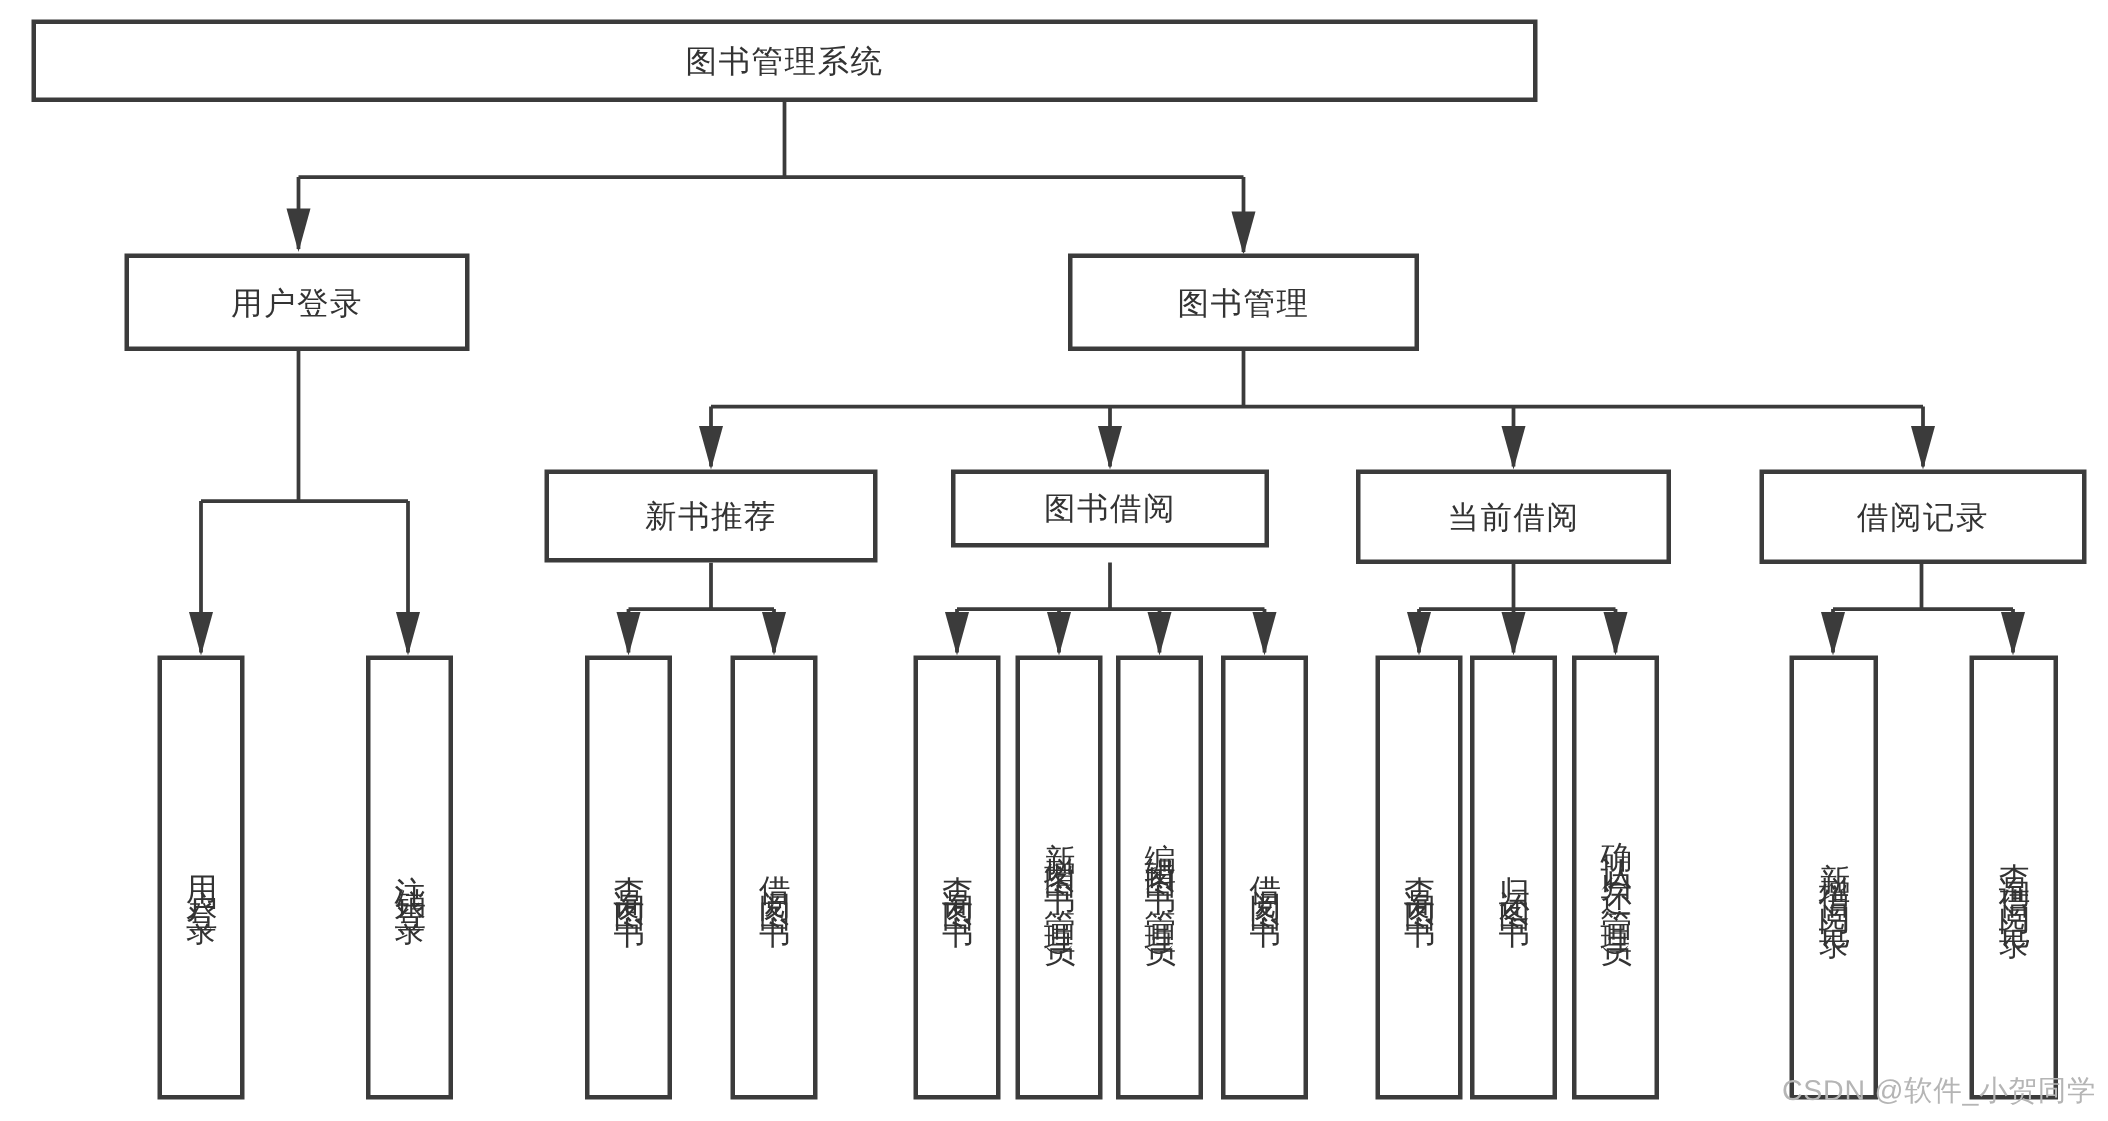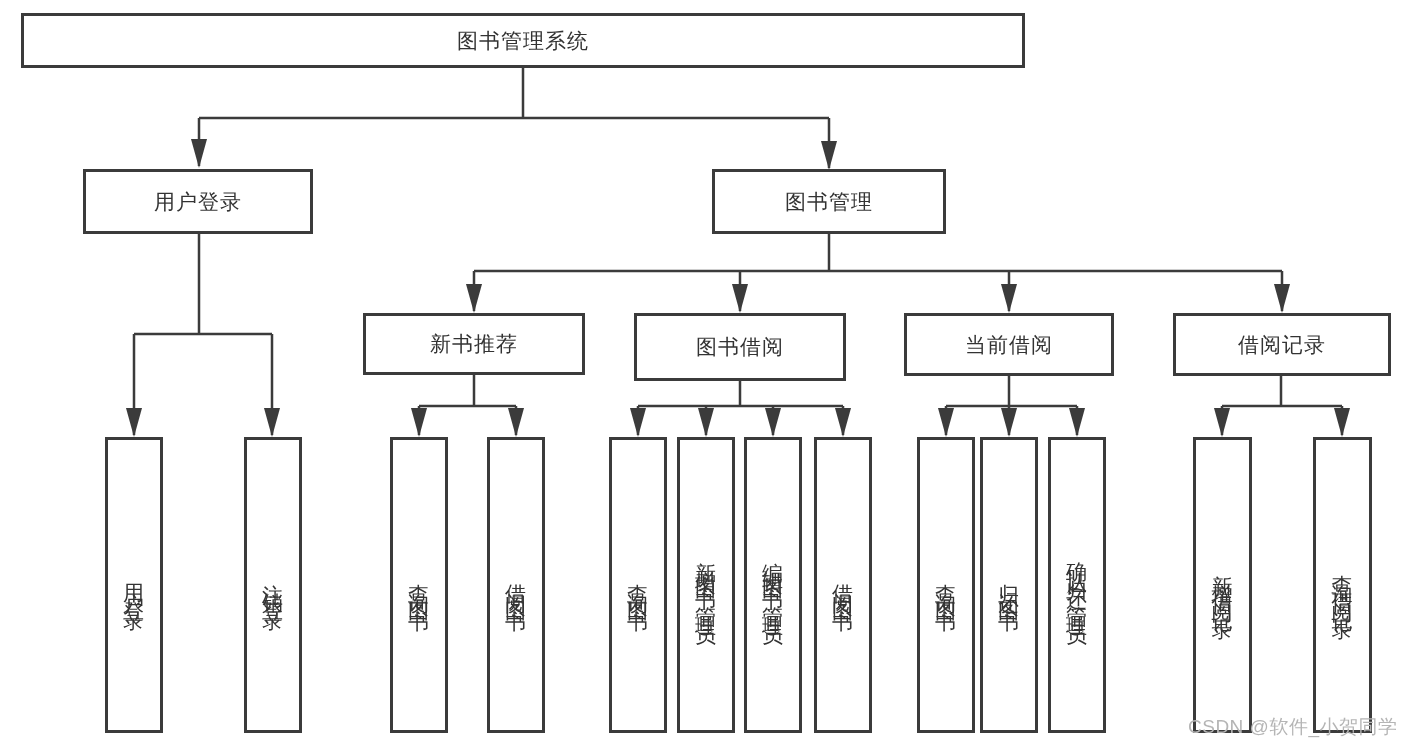--- a/index.html
+++ b/index.html
@@ -68,21 +68,21 @@
       <polygon points="1334,408 1350,408 1342,437"></polygon>
     </g>
   </svg>
 
   <div class="node hbox" style="left:21px;top:13px;width:1004px;height:55px">图书管理系统</div>
 
   <div class="node hbox" style="left:83px;top:169px;width:230px;height:65px">用户登录</div>
   <div class="node hbox" style="left:363px;top:313px;width:222px;height:62px">新书推荐</div>
 
   <div class="node hbox" style="left:712px;top:169px;width:234px;height:65px">图书管理</div>
-  <div class="node hbox" style="left:634px;top:313px;width:212px;height:68px">图书借阅</div>
+  <div class="node hbox" style="left:634px;top:313px;width:212px;height:52px">图书借阅</div>
   <div class="node hbox" style="left:1173px;top:313px;width:218px;height:63px">借阅记录</div>
   <div class="node hbox" style="left:904px;top:313px;width:210px;height:63px">当前借阅</div>
 
   <div class="node vbox" style="left:105px">用户登录</div>
   <div class="node vbox" style="left:244px">注销登录</div>
 
   <div class="node vbox" style="left:390px">查询图书</div>
   <div class="node vbox" style="left:487px">借阅图书</div>
 
   <div class="node vbox" style="left:609px">查询图书</div>

